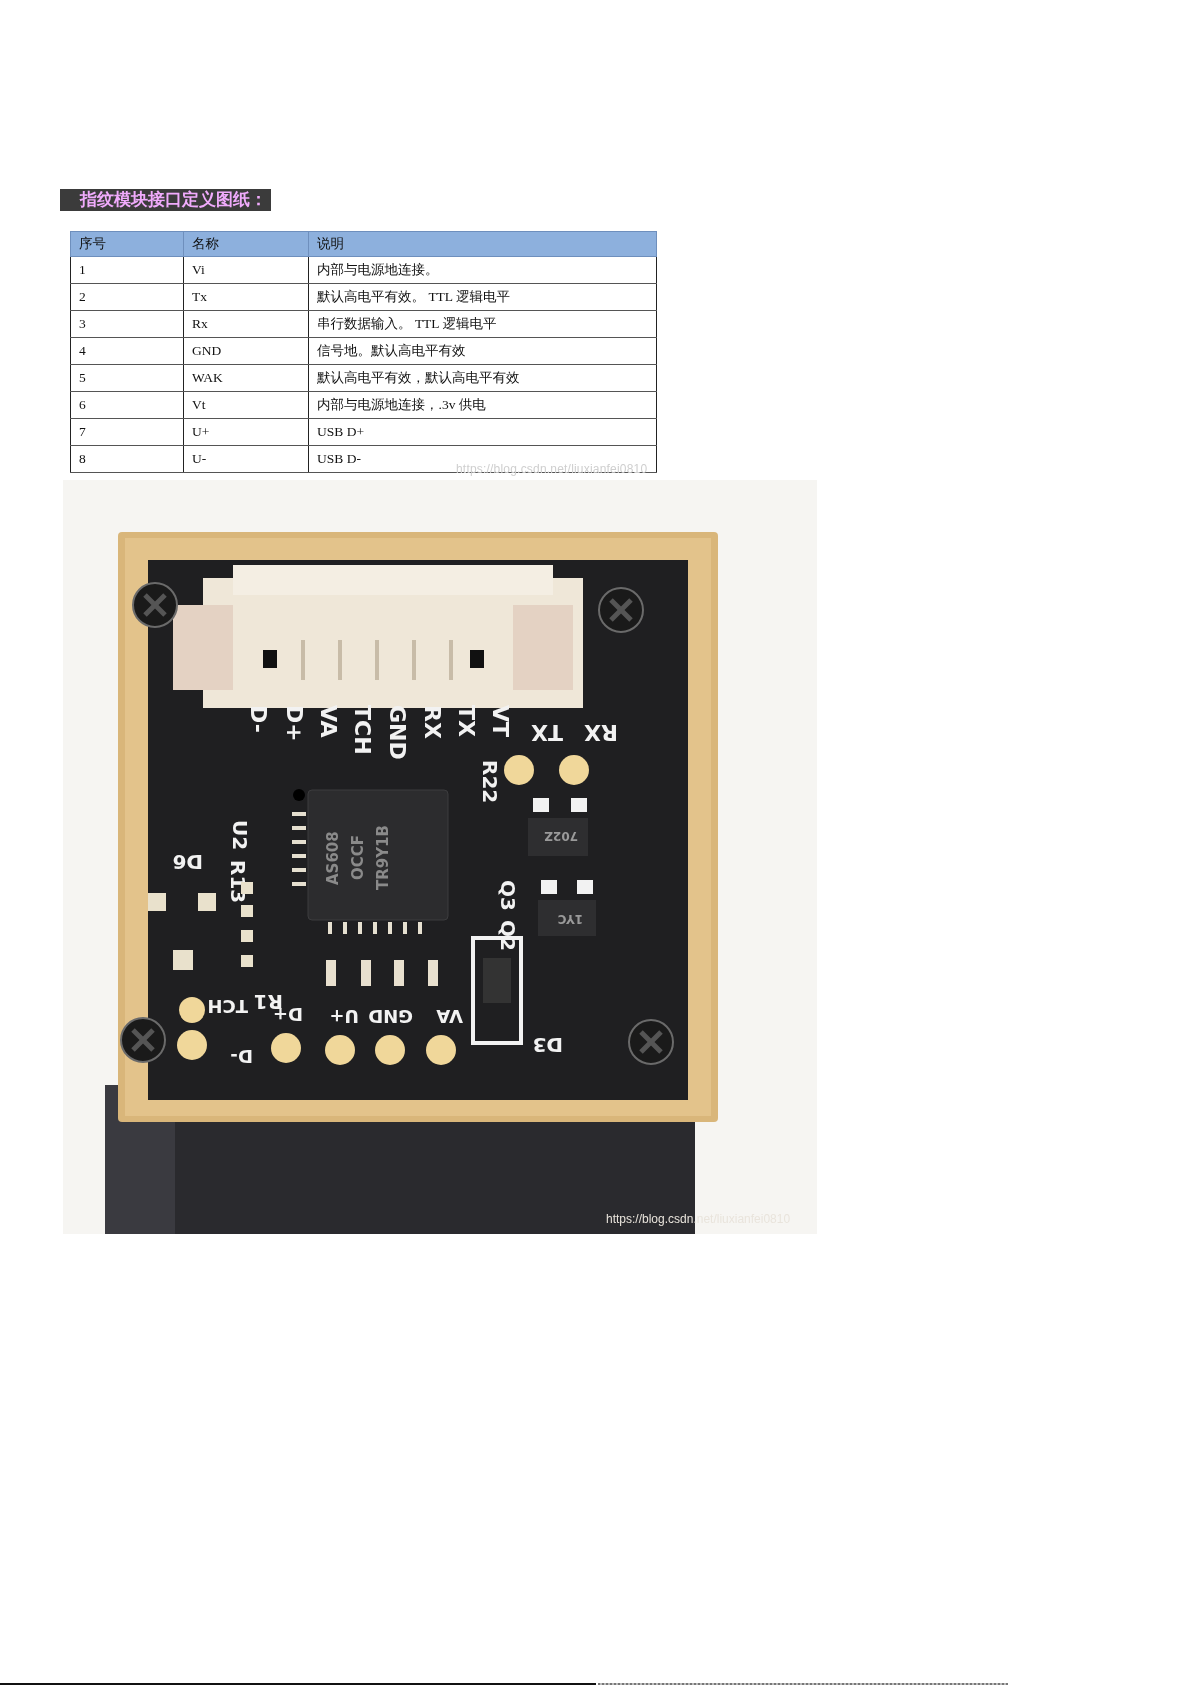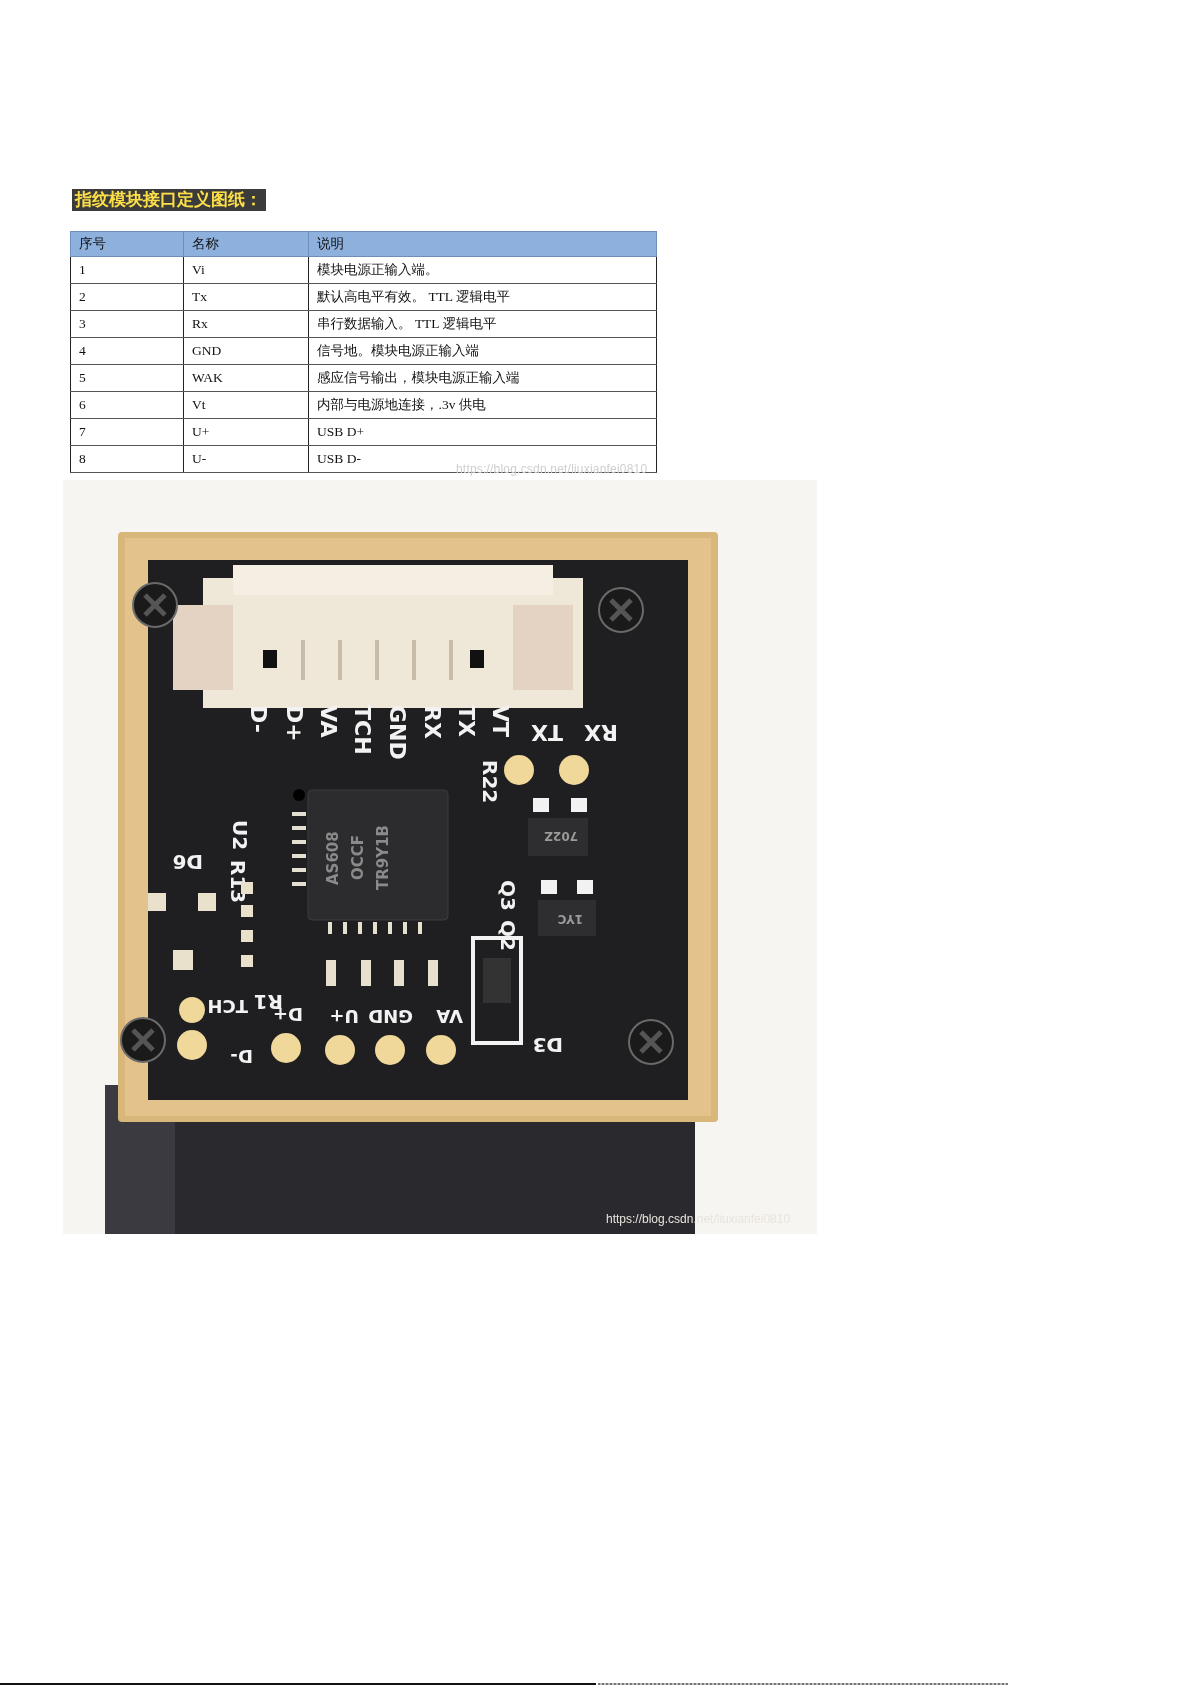--- a/index.html
+++ b/index.html
@@ -2,23 +2,23 @@
 <html><head>
 <meta charset="utf-8">
 <style>
   html, body { margin: 0; padding: 0; }
   body {
     width: 1191px; height: 1685px; background: #ffffff; position: relative;
     font-family: "Liberation Serif", "DejaVu Serif", serif; color: #111;
     overflow: hidden;
   }
   .heading {
-    position: absolute; left: 72px; top: 189px; height: 22px;
-    background: #3b3b3b; color: #fde047; font-weight: bold; font-size: 17px;
-    line-height: 22px; padding: 0 4px 0 3px;
+    position: absolute; left: 60px; top: 189px; height: 22px;
+    background: #3b3b3b; color: #f0abfc; font-weight: bold; font-size: 17px;
+    line-height: 22px; padding: 0 4px 0 20px;
   }
   table.pins {
     position: absolute; left: 70px; top: 231px; width: 587px;
     border-collapse: collapse; font-size: 13.5px;
   }
   table.pins th, table.pins td {
     border: 1px solid #555; height: 26px; padding: 0 0 0 8px;
     text-align: left; font-weight: normal; vertical-align: middle;
   }
   table.pins th { background: #8db0dd; border-color: #6e8fbd; height: 24px; }
@@ -57,41 +57,41 @@
     <tr>
       <th>序号</th>
       <th>名称</th>
       <th>说明</th>
     </tr>
   </thead>
   <tbody>
     <tr>
         <td>1</td>
         <td>Vi</td>
-        <td>模块电源正输入端。</td>
+        <td>内部与电源地连接。</td>
       </tr>
     <tr>
         <td>2</td>
         <td>Tx</td>
         <td>默认高电平有效。 TTL 逻辑电平</td>
       </tr>
     <tr>
         <td>3</td>
         <td>Rx</td>
         <td>串行数据输入。 TTL 逻辑电平</td>
       </tr>
     <tr>
         <td>4</td>
         <td>GND</td>
-        <td>信号地。模块电源正输入端</td>
+        <td>信号地。默认高电平有效</td>
       </tr>
     <tr>
         <td>5</td>
         <td>WAK</td>
-        <td>感应信号输出，模块电源正输入端</td>
+        <td>默认高电平有效，默认高电平有效</td>
       </tr>
     <tr>
         <td>6</td>
         <td>Vt</td>
         <td>内部与电源地连接，.3v 供电</td>
       </tr>
     <tr>
         <td>7</td>
         <td>U+</td>
         <td>USB D+</td>

